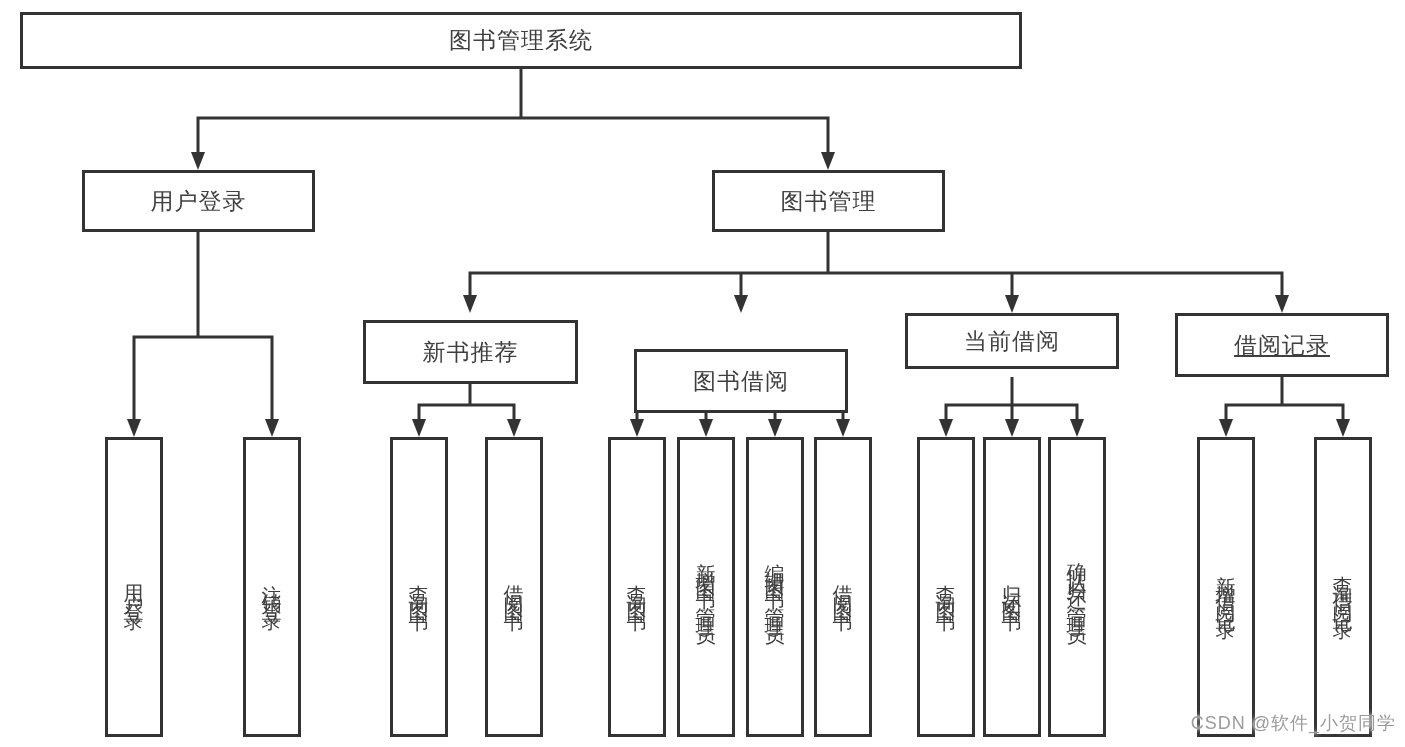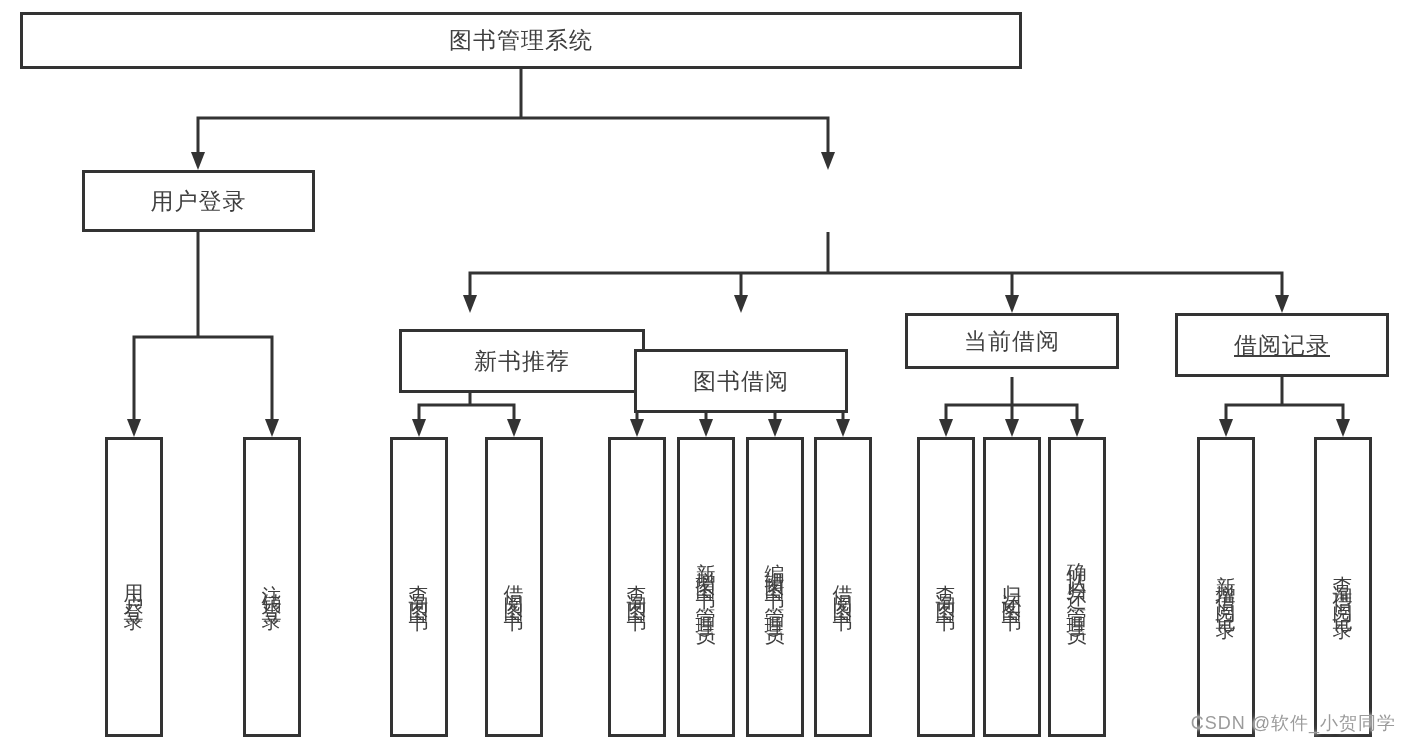--- a/index.html
+++ b/index.html
@@ -101,22 +101,23 @@
       <path d="M1005 419 L1019 419 L1012 437 Z"></path>
       <path d="M1070 419 L1084 419 L1077 437 Z"></path>
       <path d="M1219 419 L1233 419 L1226 437 Z"></path>
       <path d="M1336 419 L1350 419 L1343 437 Z"></path>
     </g>
   </svg>
 
   <div class="node h-node" style="left:20px; top:12px; width:1002px; height:57px;">图书管理系统</div>
 
   <div class="node h-node" style="left:82px; top:170px; width:233px; height:62px;">用户登录</div>
+  <div class="node h-node" style="left:712px; top:170px; width:233px; height:62px;">图书管理</div>
 
-  <div class="node h-node" style="left:363px; top:329px; width:246px; height:64px;margin-left:36px;">新书推荐</div>
+  <div class="node h-node" style="left:363px; top:320px; width:215px; height:64px;">新书推荐</div>
   <div class="node h-node" style="left:634px; top:313px; width:214px; height:64px;margin-top:36px;">图书借阅</div>
   <div class="node h-node" style="left:905px; top:313px; width:214px; height:56px;">当前借阅</div>
   <div class="node h-node" style="left:1175px; top:313px; width:214px; height:64px;text-decoration:underline;">借阅记录</div>
 
   <div class="node v-node" style="left:105px; top:437px; width:58px; height:300px;">
     <span class="vtext">用户登录</span>
   </div>
   <div class="node v-node" style="left:243px; top:437px; width:58px; height:300px;">
     <span class="vtext">注销登录</span>
   </div>

